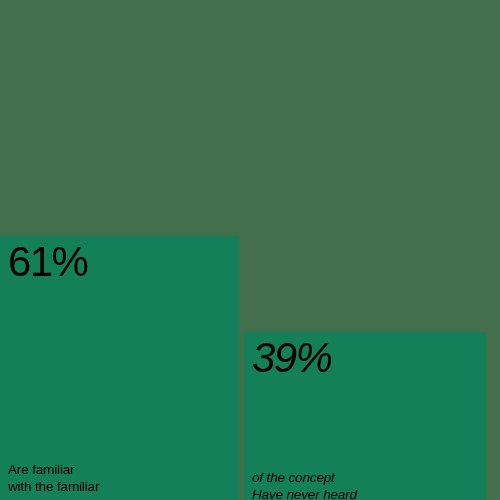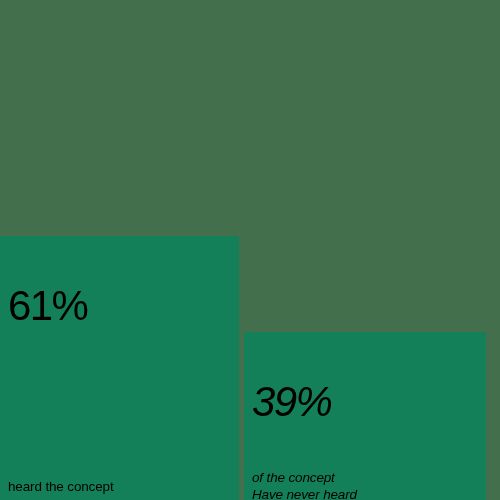--- a/index.html
+++ b/index.html
@@ -49,21 +49,20 @@
   .bar-value {
     position: absolute;
     top: 4px;
     left: 8px;
     font-size: 42px;
     line-height: 44px;
     letter-spacing: -1.6px;
     font-weight: 400;
     color: #000000;
     white-space: nowrap;
-    margin-top: 44px;
   }
 
   .bar-label {
     position: absolute;
     left: 8px;
     bottom: 5px;
     font-size: 13.5px;
     line-height: 17px;
     letter-spacing: -0.15px;
     font-weight: 400;
@@ -76,21 +75,22 @@
   }
 </style>
 </head>
 <body>
 
 <div id="infographic">
 
   <div class="bar bar--familiar">
     <span class="bar-value">61%</span>
     <span class="bar-label">
-      <span class="line">heard the concept</span>
+      <span class="line">Are familiar</span>
+      <span class="line">with the familiar</span>
     </span>
   </div>
 
   <div class="bar bar--unfamiliar">
     <span class="bar-value">39%</span>
     <span class="bar-label">
       <span class="line">of the concept</span>
       <span class="line">Have never heard</span>
     </span>
   </div>

